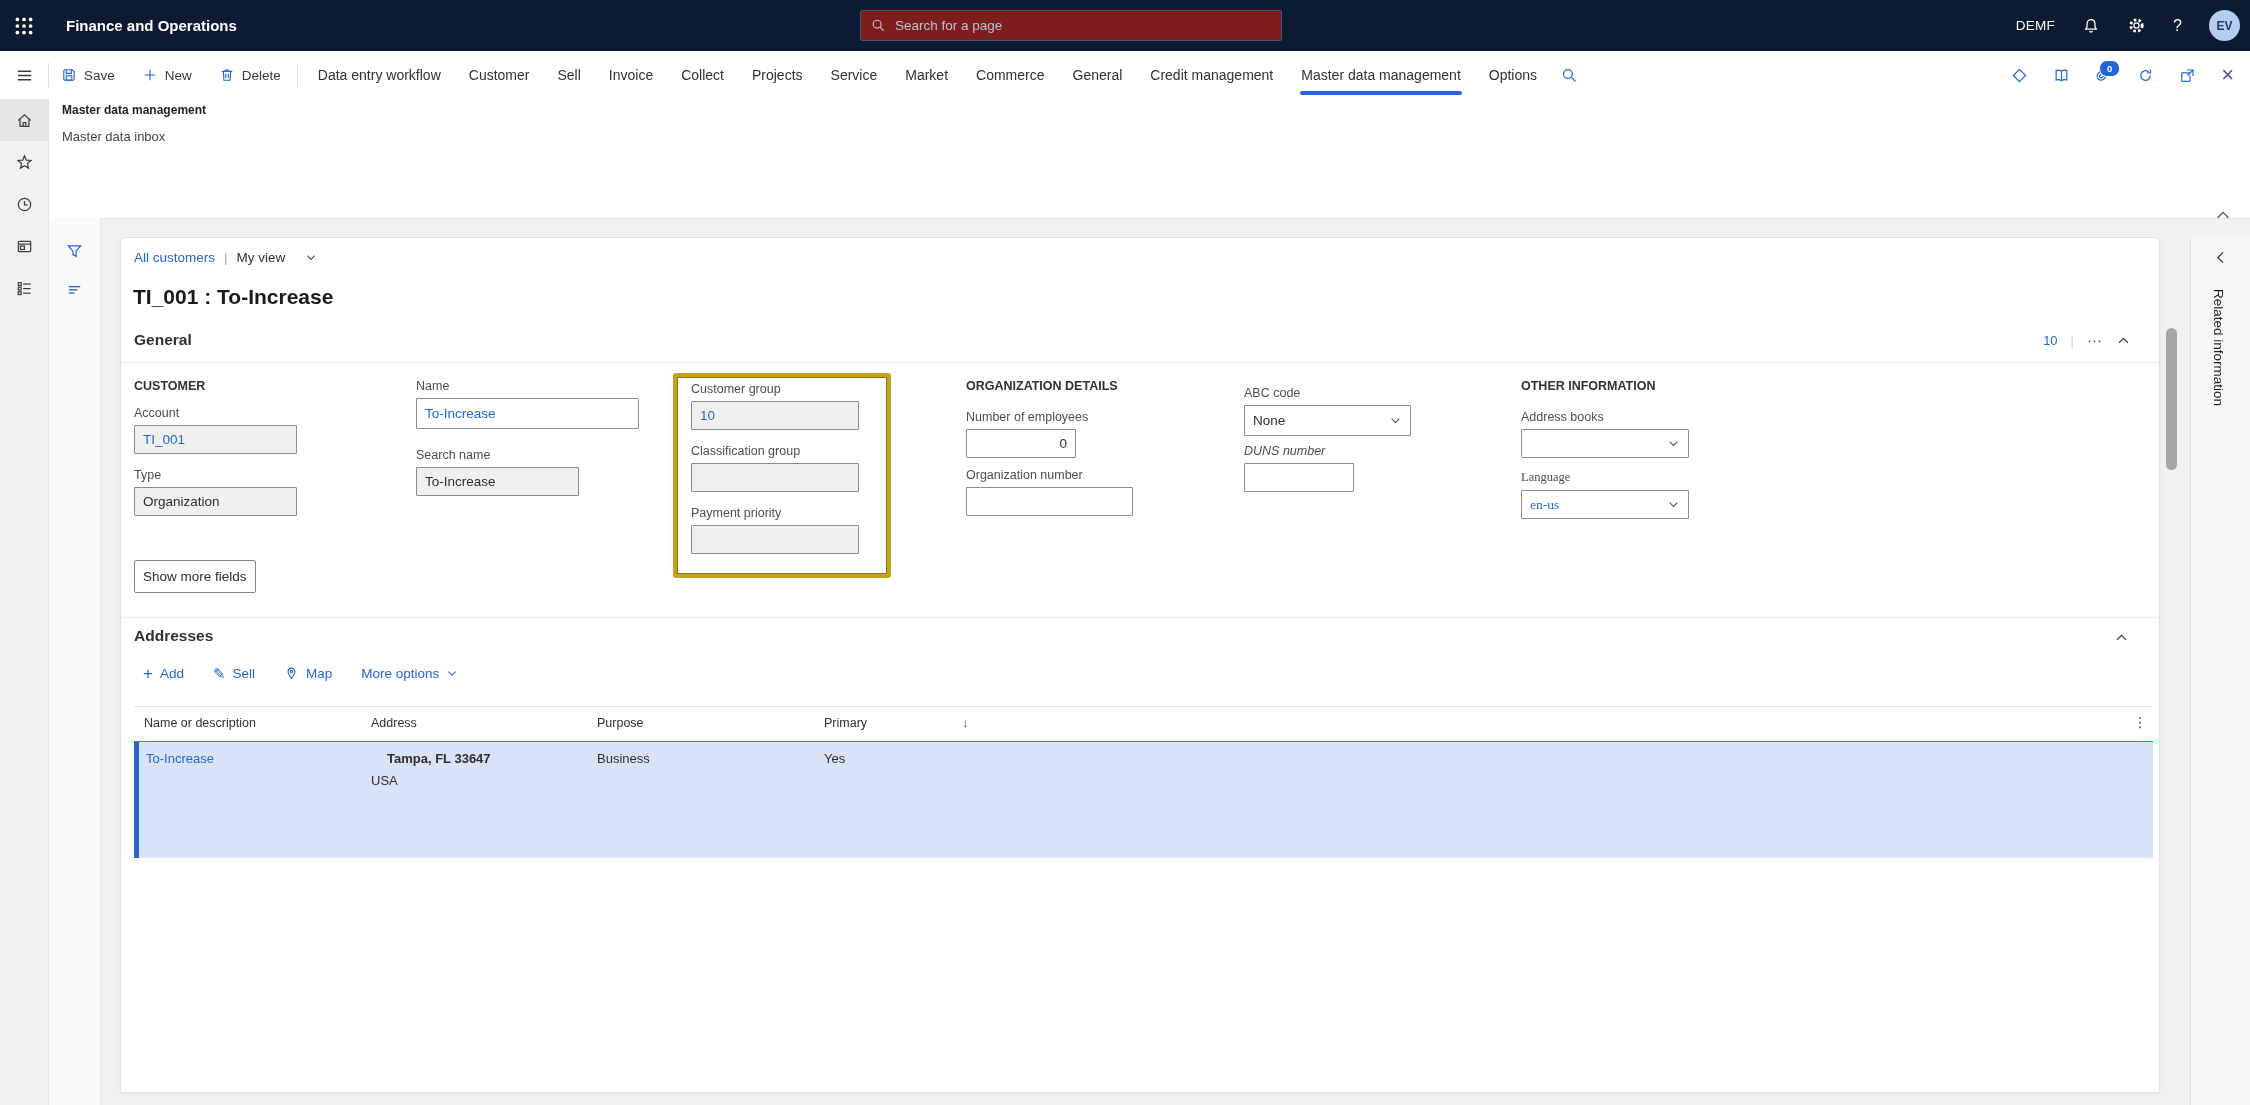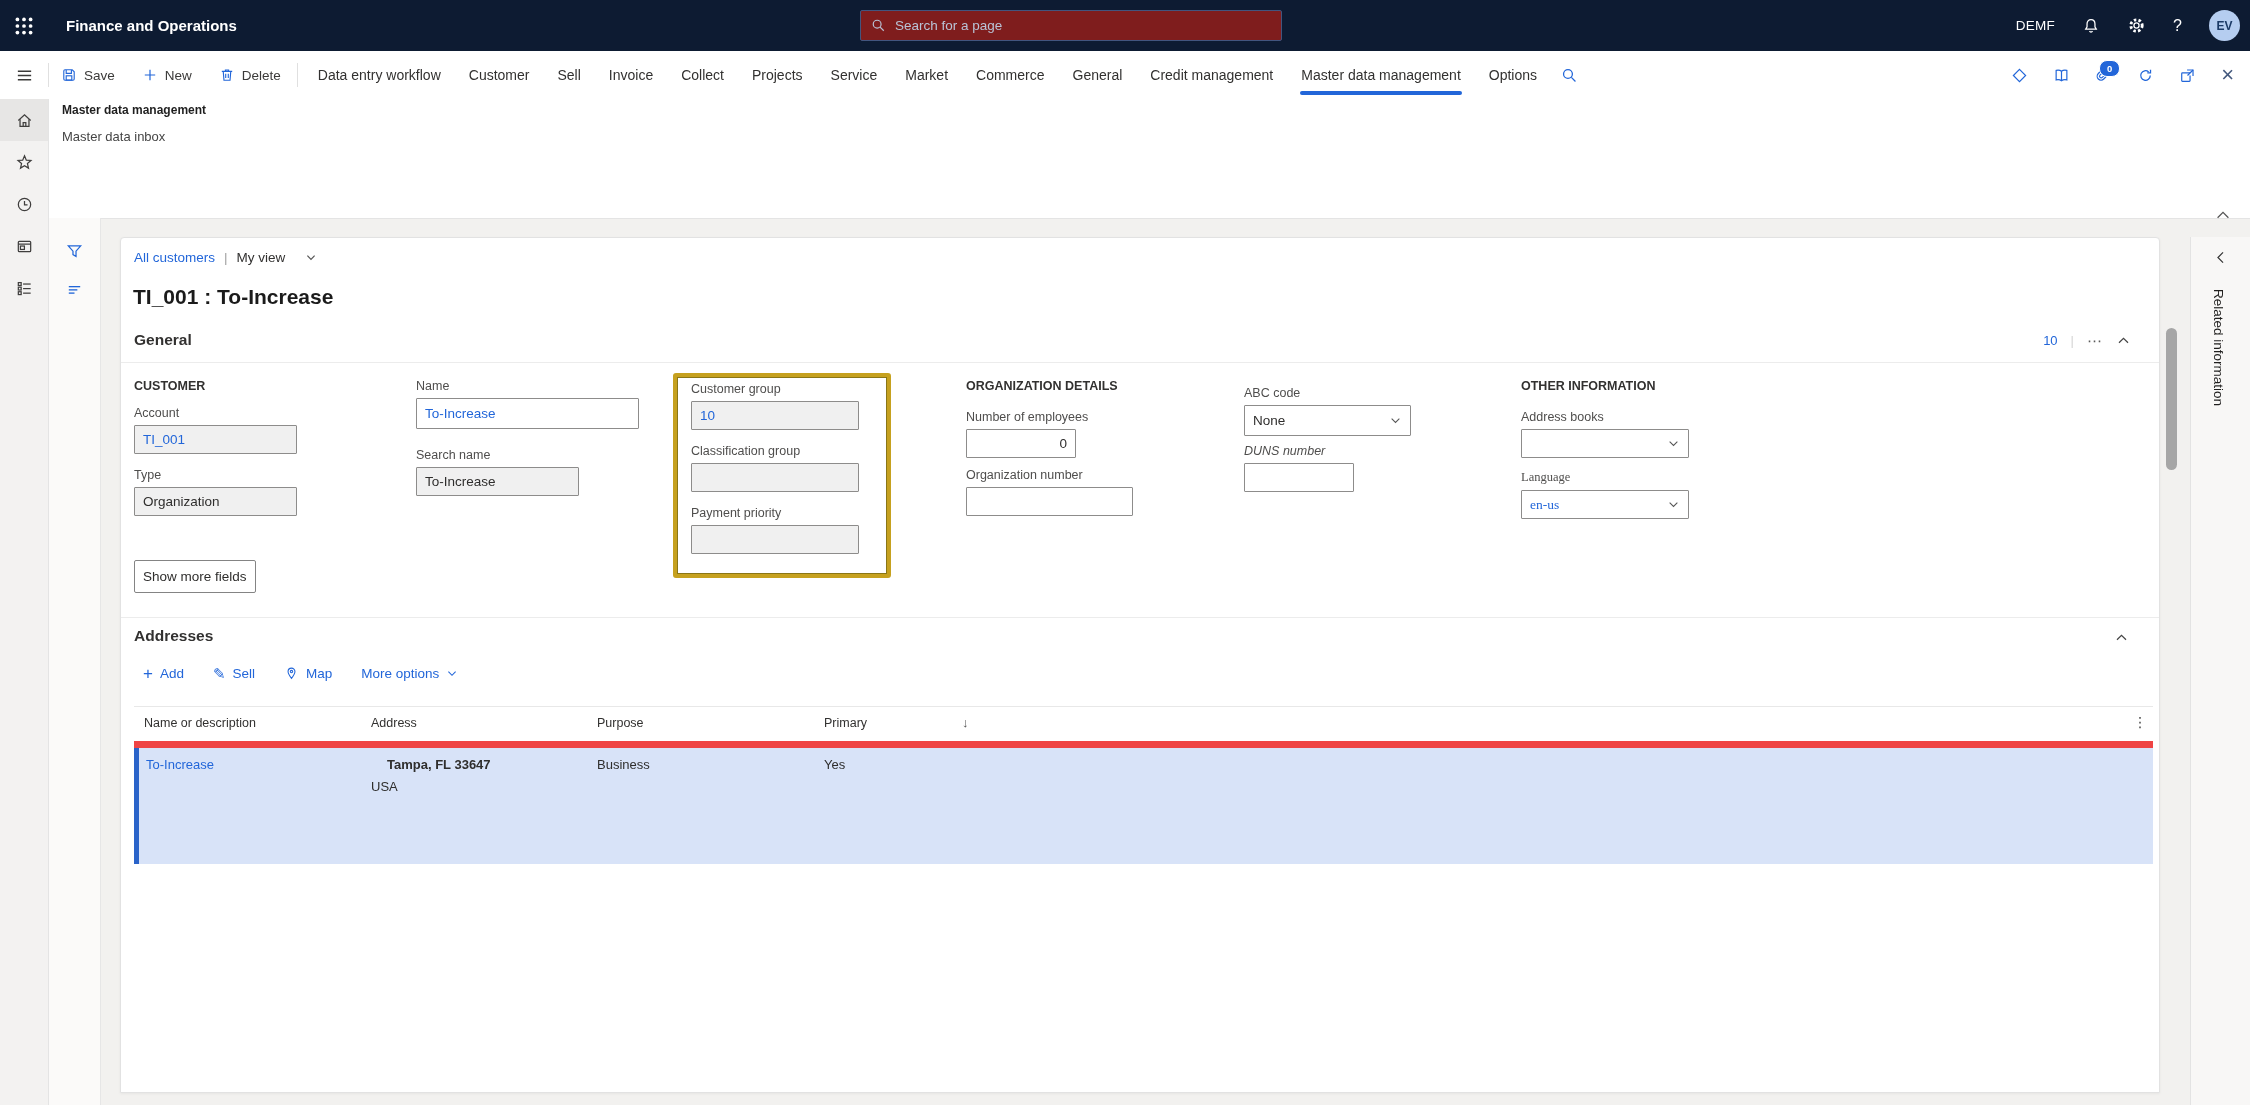--- a/index.html
+++ b/index.html
@@ -87,21 +87,21 @@
         box-shadow:inset 0 0 0 1px #8a7616;pointer-events:none;}
   .btn{position:absolute;height:33px;background:#fff;border:1px solid #848484;border-radius:2px;font-size:13.5px;color:#2f2e2d;
        display:flex;align-items:center;padding:0 8px;cursor:pointer;font-family:inherit;}
 
   .atoolbar{position:absolute;left:22px;display:flex;align-items:center;gap:29px;}
   .tbtn{display:flex;align-items:center;gap:7px;color:#2266d9;font-size:13.5px;cursor:pointer;}
   .tbtn .plus{font-size:17px;line-height:1;font-weight:400;}
   .tbtn .pencil{font-size:15px;line-height:1;}
 
   .tbl{position:absolute;left:13px;width:2019px;}
-  .thead{position:relative;height:34px;border-top:1px solid #e8e8e8;border-bottom:7px solid #ef4444;background:#fff;}
+  .thead{position:relative;height:34px;border-top:1px solid #e8e8e8;border-bottom:1px solid #ef4444;background:#fff;}
   .th{position:absolute;top:9px;font-size:12.5px;color:#323130;cursor:pointer;white-space:nowrap;}
   .sort{position:absolute;left:828px;top:8px;font-size:13px;color:#555;cursor:pointer;}
   .kebab{position:absolute;right:6px;top:7px;font-size:14px;color:#444;cursor:pointer;}
   .trow{position:relative;height:116px;background:#d8e3f8;cursor:pointer;}
   .rowbar{position:absolute;left:0;top:0;bottom:0;width:5px;background:#2a63c9;}
   .td{position:absolute;top:9px;font-size:13px;color:#2f2e2d;white-space:nowrap;}
 </style>
 </head>
 <body>
 

